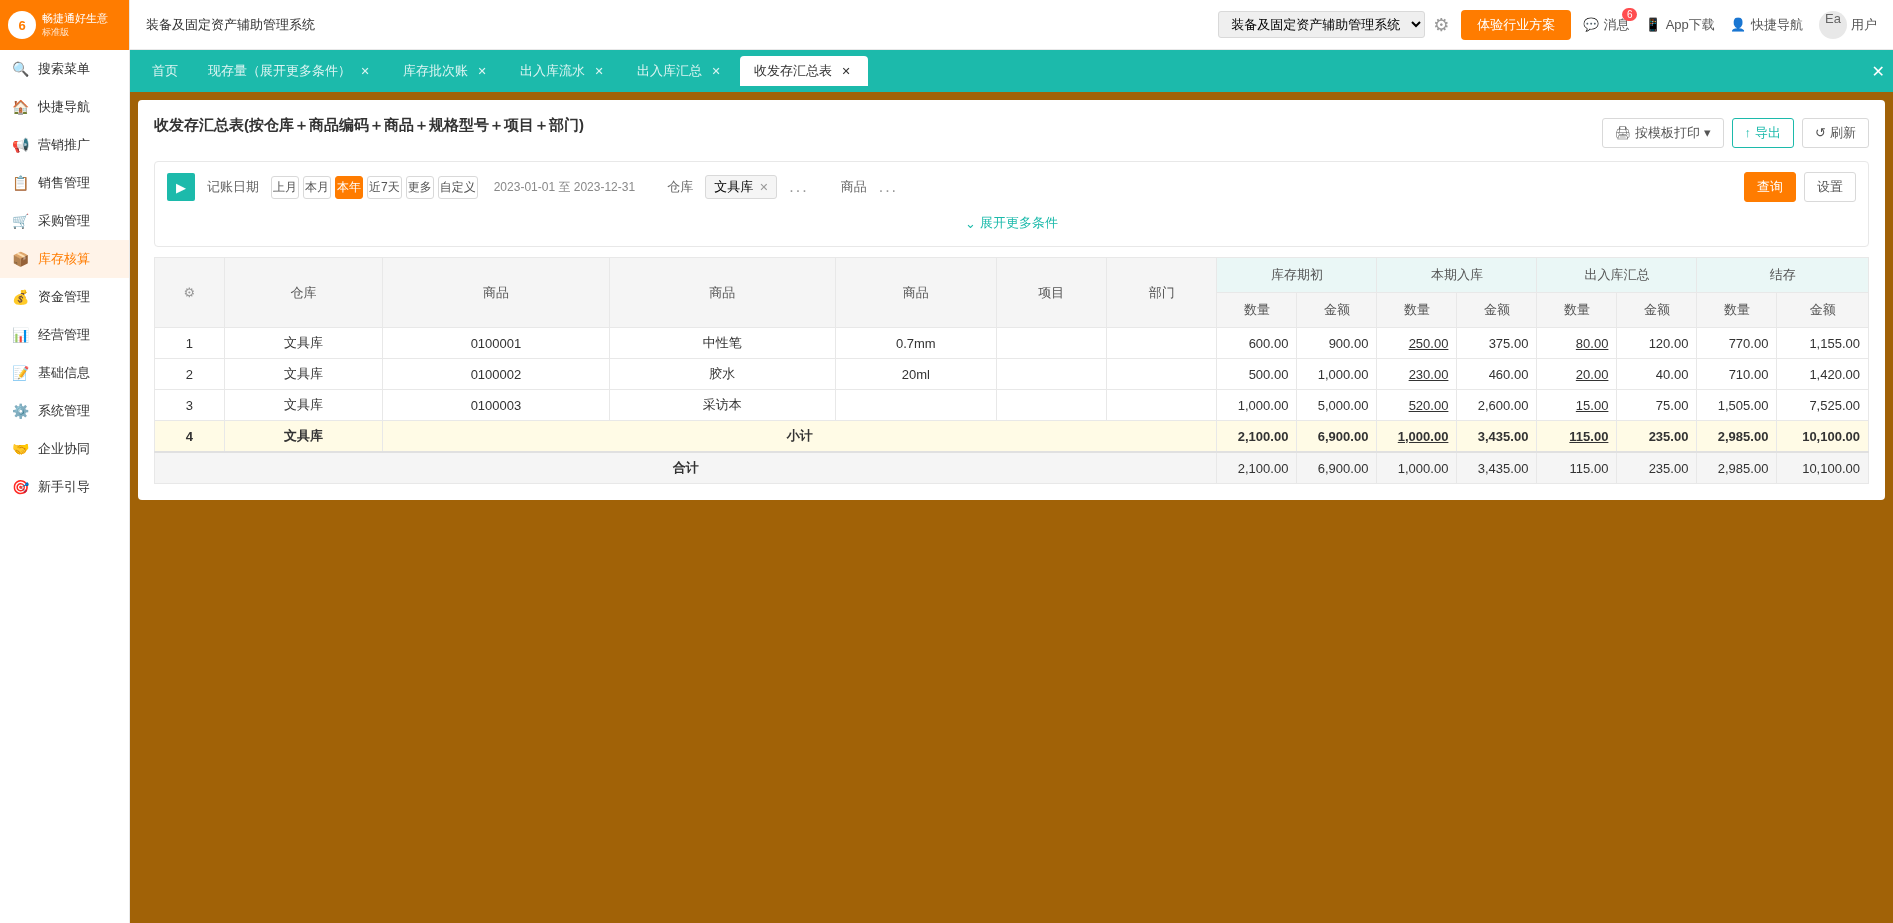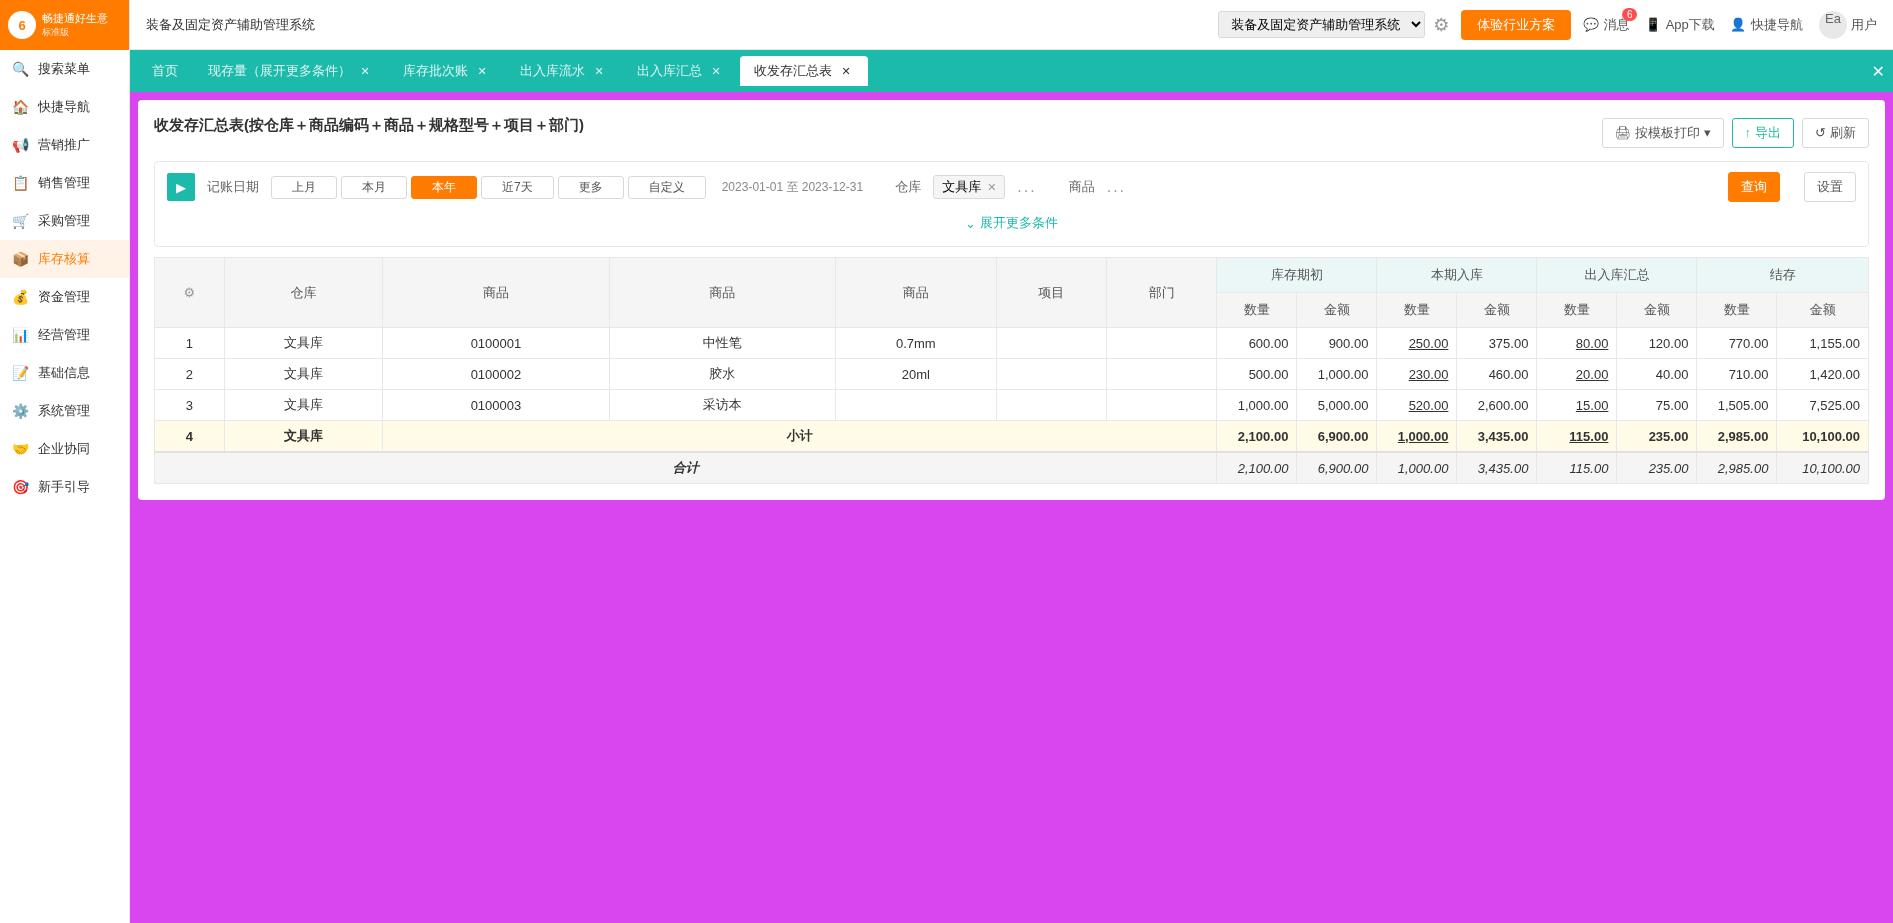--- a/index.html
+++ b/index.html
@@ -28,32 +28,32 @@
     .badge { background: #ff4d4f; color: #fff; border-radius: 10px; font-size: 10px; padding: 1px 5px; position: absolute; top: -8px; right: -8px; }
     .user-avatar { width: 28px; height: 28px; background: #e8e8e8; border-radius: 50%; display: flex; align-items: flex-start; justify-content: center; font-size: 11px; color: #666; }
 
     
     .tabs-bar { height: 42px; background: #1cbaab; display: flex; align-items: center; padding: 0 8px; gap: 2px; }
     .tab { display: flex; align-items: center; gap: 6px; padding: 6px 14px; cursor: pointer; border-radius: 4px 4px 0 0; color: rgba(255,255,255,0.85); font-size: 13px; white-space: nowrap; }
     .tab.active { background: #fff; color: #333; }
     .tab-close-x { display: flex; align-items: center; justify-content: center; width: 16px; height: 16px; border-radius: 50%; font-size: 11px; cursor: pointer; }
 
     
-    .page-area { flex: 1; overflow-y: auto; background: #d946ef; }
+    .page-area { flex: 1; overflow-y: auto; background: #a16207; }
     .page-content { background: #fff; margin: 8px; border-radius: 4px; padding: 16px; }
 
     
     .page-title { font-size: 15px; font-weight: bold; color: #333; margin-bottom: 14px; }
 
     
     .filter-bar { border: 1px solid #e8e8e8; border-radius: 4px; padding: 10px 12px; margin-bottom: 10px; display: flex; flex-direction: column; gap: 8px; }
     .filter-row { display: flex; align-items: center; gap: 12px; }
     .filter-label { color: #666; font-size: 13px; white-space: nowrap; }
     .filter-date-btns { display: flex; align-items: center; gap: 4px; }
-    .date-btn { padding: 2px 20px; border: 1px solid #d9d9d9; border-radius: 3px; cursor: pointer; font-size: 12px; color: #555; background: #fff; }
+    .date-btn { padding: 2px 1px; border: 1px solid #d9d9d9; border-radius: 3px; cursor: pointer; font-size: 12px; color: #555; background: #fff; }
     .date-btn.active { background: #ff7c00; color: #fff; border-color: #ff7c00; }
     .date-range { font-size: 12px; color: #888; margin-left: 4px; }
     .filter-tag { display: flex; align-items: center; gap: 4px; background: #f5f5f5; border: 1px solid #d9d9d9; border-radius: 3px; padding: 2px 8px; font-size: 13px; }
     .filter-tag-close { cursor: pointer; color: #999; font-size: 11px; margin-left: 2px; }
     .filter-dots { color: #999; cursor: pointer; font-size: 16px; letter-spacing: 2px; }
     .expand-btn { display: flex; align-items: center; gap: 4px; color: #1cbaab; cursor: pointer; font-size: 13px; margin: 4px auto; width: fit-content; }
     .toolbar-btn { display: flex; align-items: center; gap: 4px; padding: 5px 12px; border: 1px solid #d9d9d9; border-radius: 3px; cursor: pointer; background: #fff; font-size: 13px; color: #555; }
     .btn-orange { background: #ff7c00; color: #fff; border-color: #ff7c00; }
     .btn-teal { color: #1cbaab; border-color: #1cbaab; }
 
@@ -62,30 +62,30 @@
     table { width: 100%; border-collapse: collapse; font-size: 13px; }
     th { background: #f5f5f5; color: #555; font-weight: 500; border: 1px solid #e8e8e8; padding: 8px 6px; text-align: center; white-space: nowrap; }
     td { border: 1px solid #e8e8e8; padding: 6px 8px; text-align: center; color: #333; white-space: nowrap; }
     .row-subtotal td { font-weight: bold; background: #fffbe6; }
     .link-underline { text-decoration: underline; cursor: pointer; color: #333; }
     .settings-icon-cell { color: #999; cursor: pointer; }
     .col-amount { width: 80px; text-align: right; }
 
     
     .table-footer { background: #f9f9f9; border-top: 2px solid #e0e0e0; }
-    .table-footer td { font-weight: 500; background: #f5f5f5; font-style: italic; }
+    .table-footer td { font-weight: 500; background: #f5f5f5; }
 
     
     .th-group { background: #eaf7f6; }
 
     
     .collapse-arrow { width: 28px; height: 28px; background: #1cbaab; display: flex; align-items: center; justify-content: center; color: #fff; border-radius: 2px; cursor: pointer; flex-shrink: 0; }
 
     
-    .filter-right-actions { margin-left: auto; display: flex; gap: 24px; }
+    .filter-right-actions { margin-left: auto; display: flex; gap: 8px; }
   </style>
 </head>
 <body>
 
 <div class="sidebar">
   <div class="sidebar-logo">
     <div class="sidebar-logo-icon">
       <span>6</span>
     </div>
     <div>

